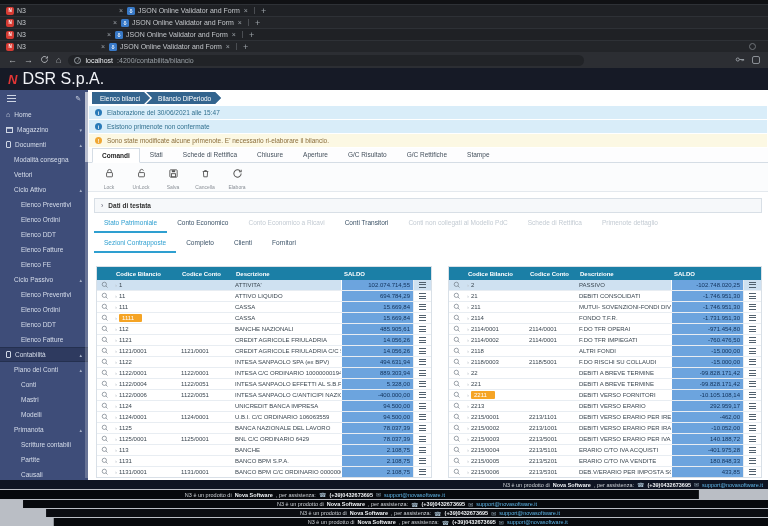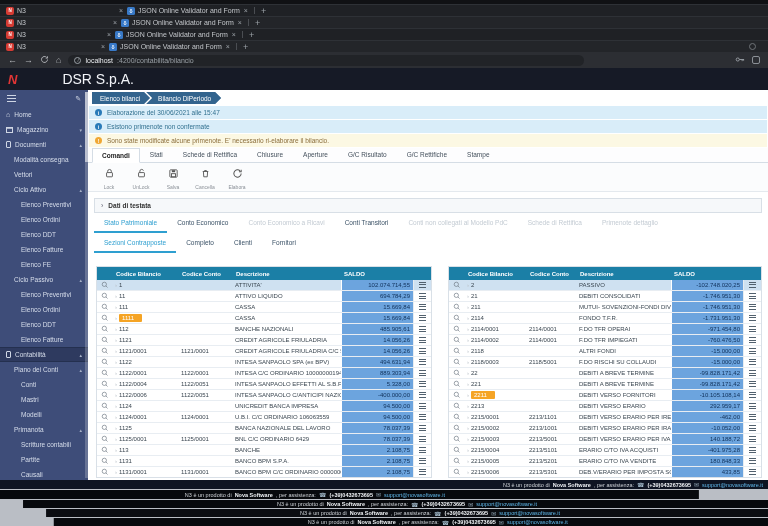--- a/index.html
+++ b/index.html
@@ -35,21 +35,21 @@
   #url-path { color:#9aa0a6; }
   #nav-right { margin-left:auto; display:flex; align-items:center; gap:6px; }
   .sq-ico { width:8px; height:8px; border:1px solid #8b9096; border-radius:2px; }
   #win-ctrl-dot { position:absolute; right:12px; top:43px; width:7px; height:7px;
                   border:1.2px solid #6f7378; border-radius:50%; }
 
   
   #app-header { position:absolute; left:0; top:68px; width:768px; height:22px; background:#161a26;
                 display:flex; align-items:center; padding-left:8px; gap:5px; }
   #app-logo { color:#e03535; font-weight:bold; font-size:13px; font-style:italic; }
-  #app-brand { color:#f2f4f8; font-size:14px;margin-left:40px; }
+  #app-brand { color:#f2f4f8; font-size:16px; }
 
   
   #sidebar { position:absolute; left:0; top:90px; width:88px; height:390px; background:#3e4d79;
              color:#d7deeb; font-size:6.5px; overflow:hidden; }
   #sb-top { height:17px; display:flex; align-items:center; justify-content:space-between; padding:0 7px; }
   .hamb { width:9px; height:7px; background:repeating-linear-gradient(#cfd6e4 0 1px,transparent 1px 3px); }
   .pencil { color:#cfd6e4; font-size:7px; }
   .sbitem { height:15px; display:flex; align-items:center; gap:4px; padding-right:6px; cursor:default; }
   .sbitem.lvl0 { padding-left:6px; }
   .sbitem.lvl1 { padding-left:14px; }

